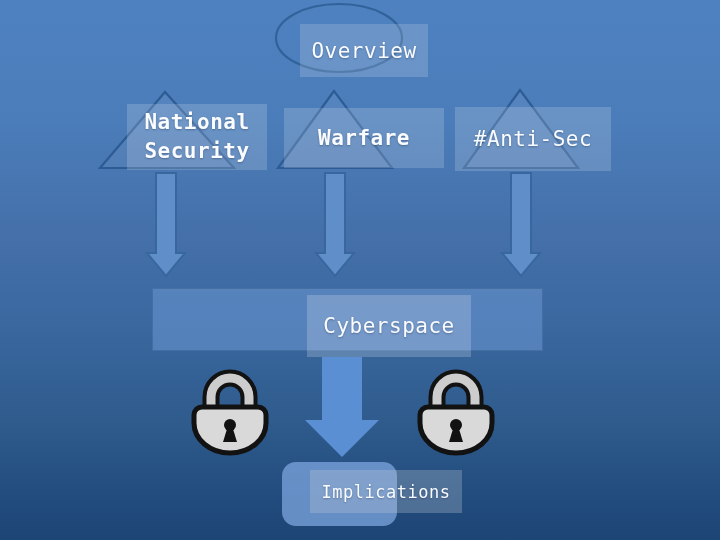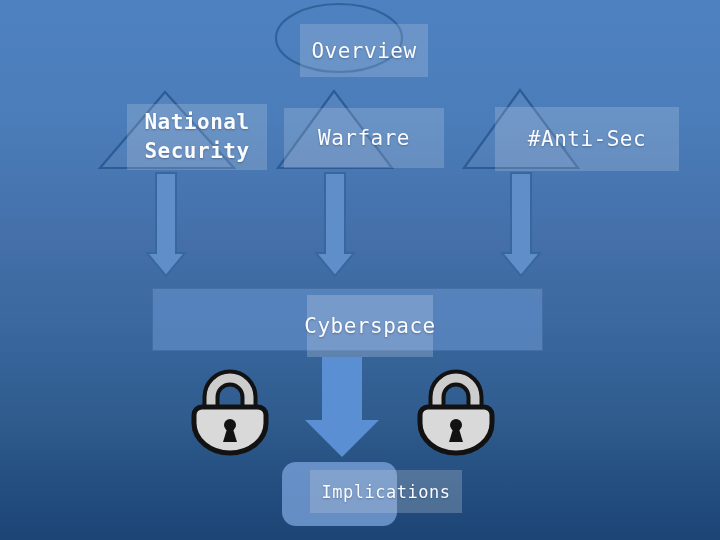--- a/index.html
+++ b/index.html
@@ -22,29 +22,29 @@
     display: flex; align-items: center; justify-content: center;
     text-align: right;
     background: rgba(255,255,255,0.17);
     font-size: 21px;
     letter-spacing: 0.5px;
     text-shadow: 0 1px 2px rgba(20,40,70,0.35);
   }
   .tbox-overview   { left: 300px; top: 24px;  width: 128px; height: 53px; }
   .tbox-ns         { left: 127px; top: 104px; width: 140px; height: 66px;
                      white-space: pre-line; line-height: 29px; font-weight: bold; }
-  .tbox-warfare    { left: 284px; top: 108px; width: 160px; height: 60px; }
-  .tbox-antisec    { left: 495px; top: 107px; width: 184px; height: 64px; }
+  .tbox-warfare    { left: 284px; top: 108px; width: 160px; height: 60px; font-weight: bold; }
+  .tbox-antisec    { left: 455px; top: 107px; width: 156px; height: 64px; }
   .bar-cyberspace {
     position: absolute; z-index: 2;
     left: 152px; top: 288px; width: 391px; height: 63px;
     background: rgba(95,140,198,0.72);
     box-shadow: inset 0 0 0 1px rgba(40,75,120,0.35);
   }
-  .tbox-cyberspace { left: 307px; top: 295px; width: 126px; height: 62px;
+  .tbox-cyberspace { left: 307px; top: 295px; width: 164px; height: 62px;
                      background: rgba(235,240,250,0.22); }
   .rect-implications {
     position: absolute; z-index: 2;
     left: 282px; top: 462px; width: 115px; height: 64px;
     border-radius: 14px;
     background: rgba(120,162,218,0.78);
   }
   .tbox-implications { left: 310px; top: 470px; width: 152px; height: 43px;
                        background: rgba(200,208,220,0.28);
                        font-size: 17px; z-index: 3; }

